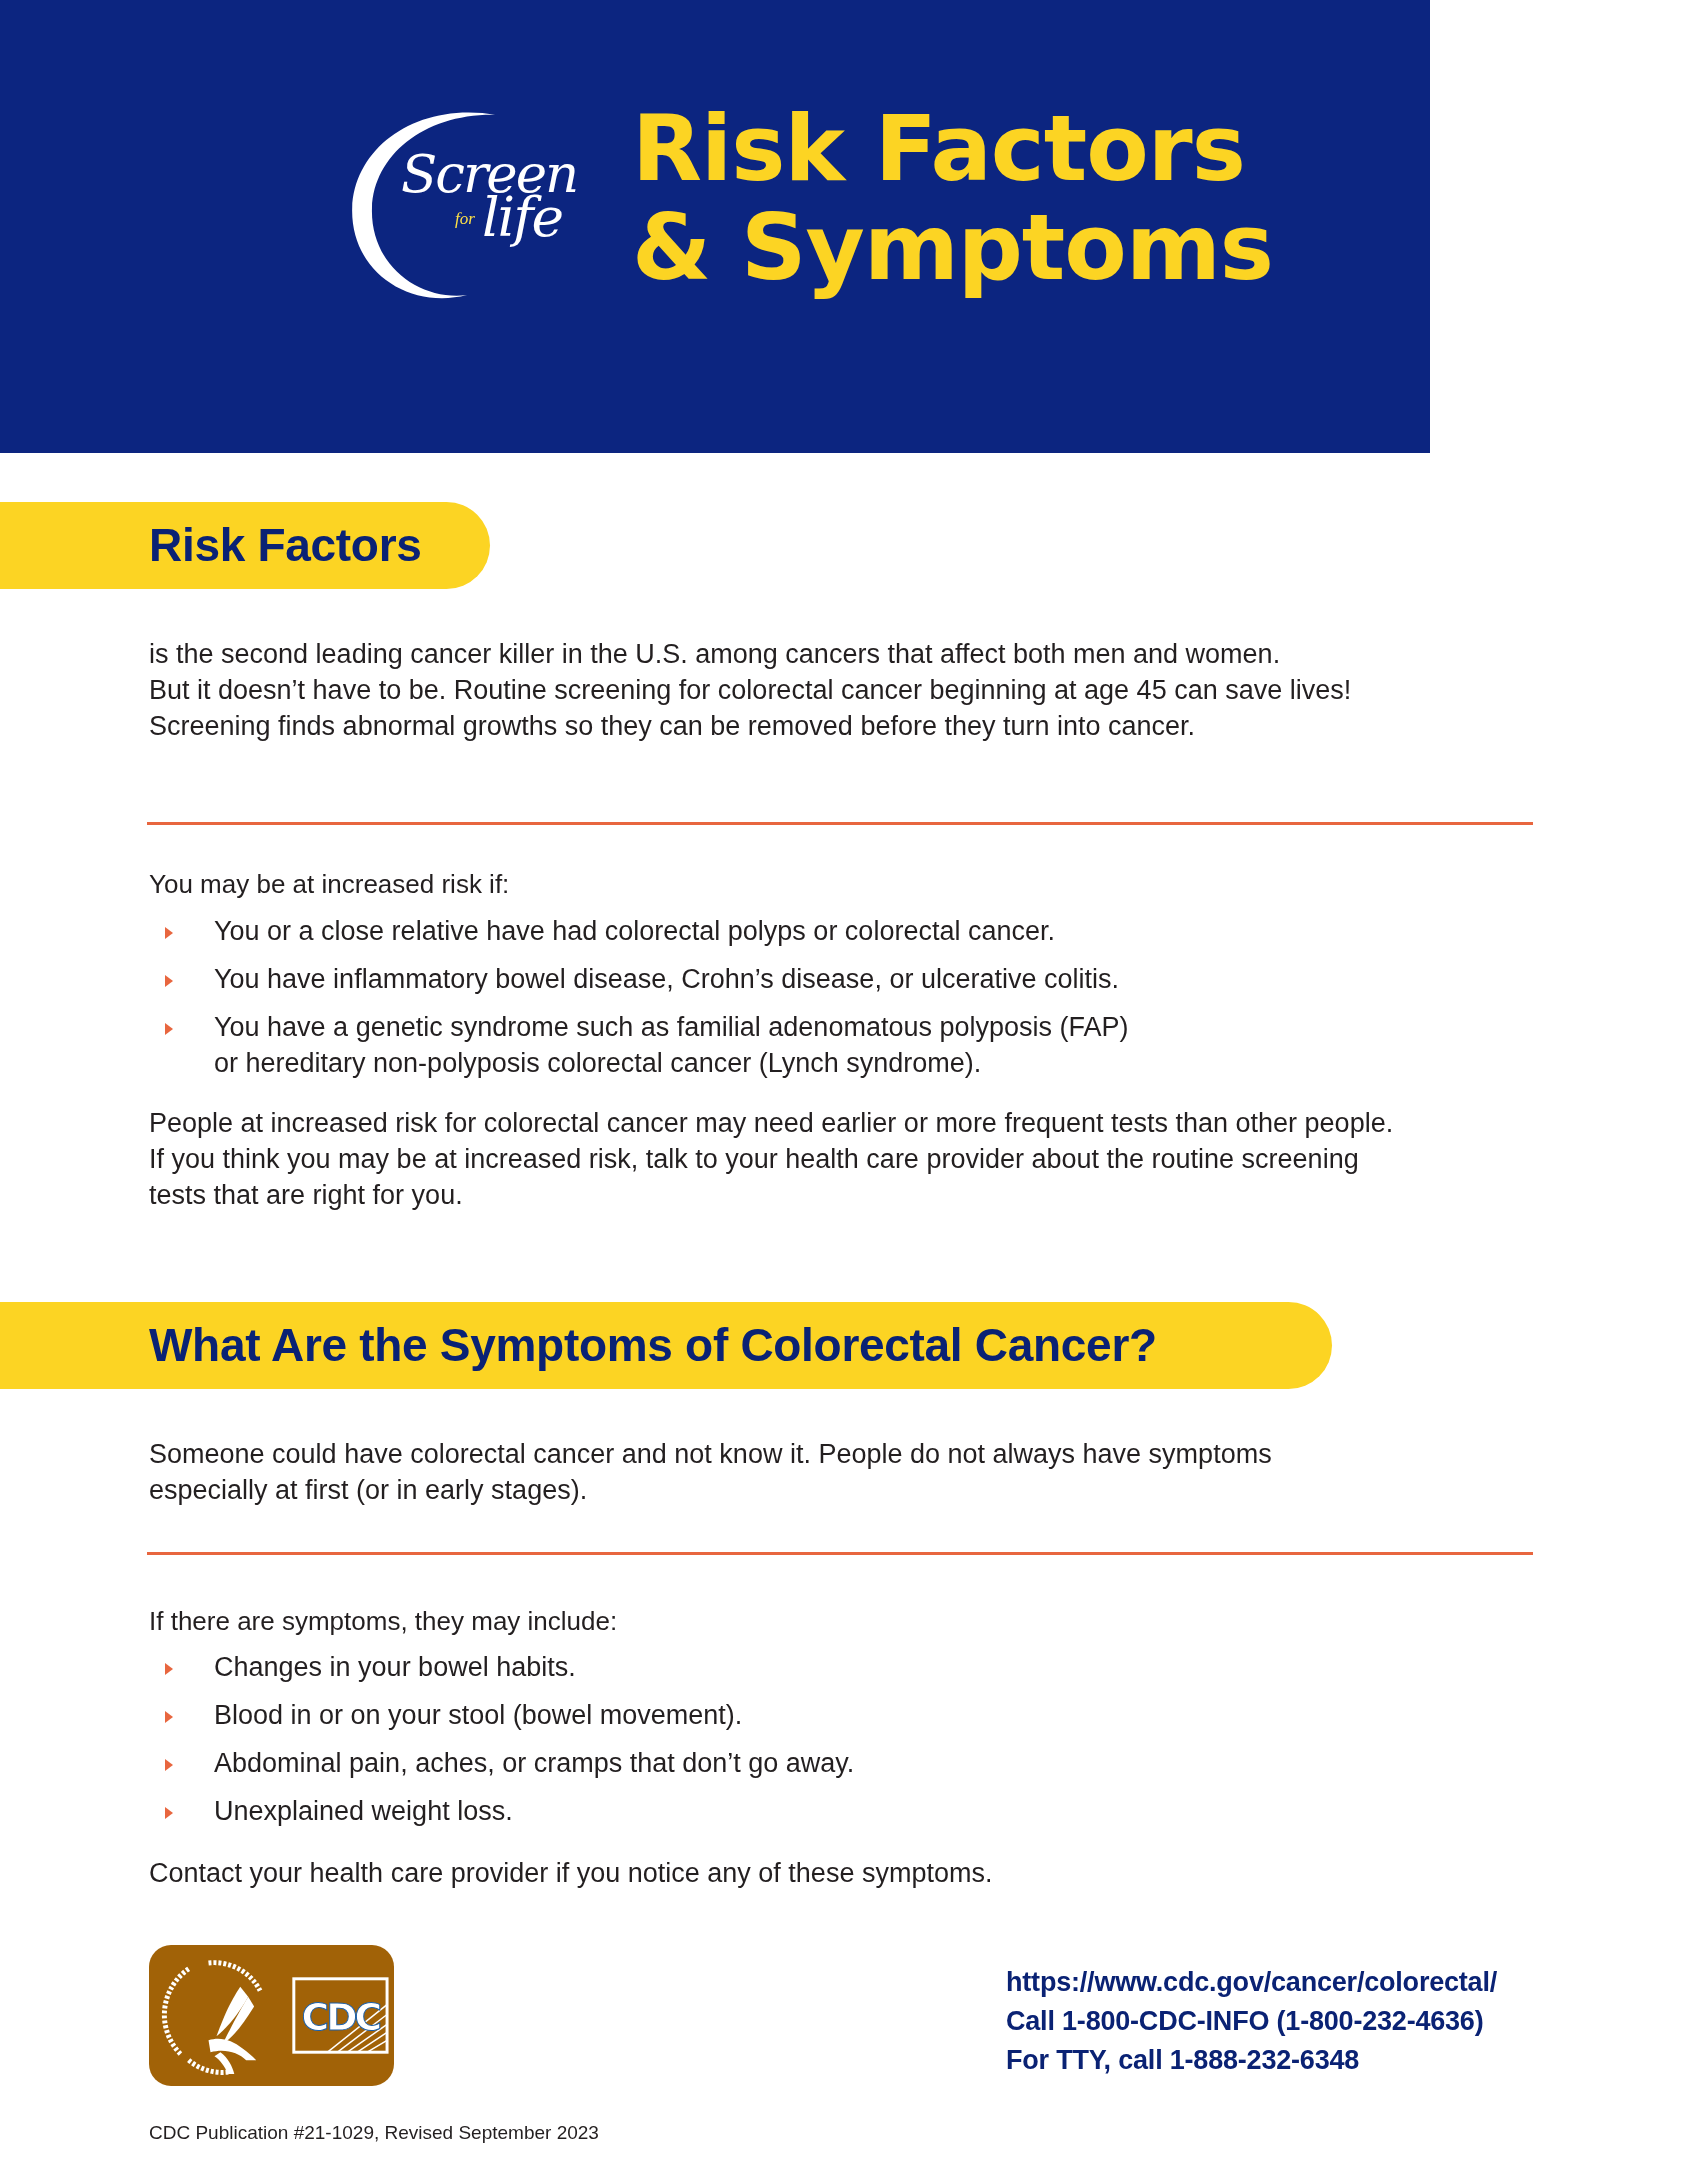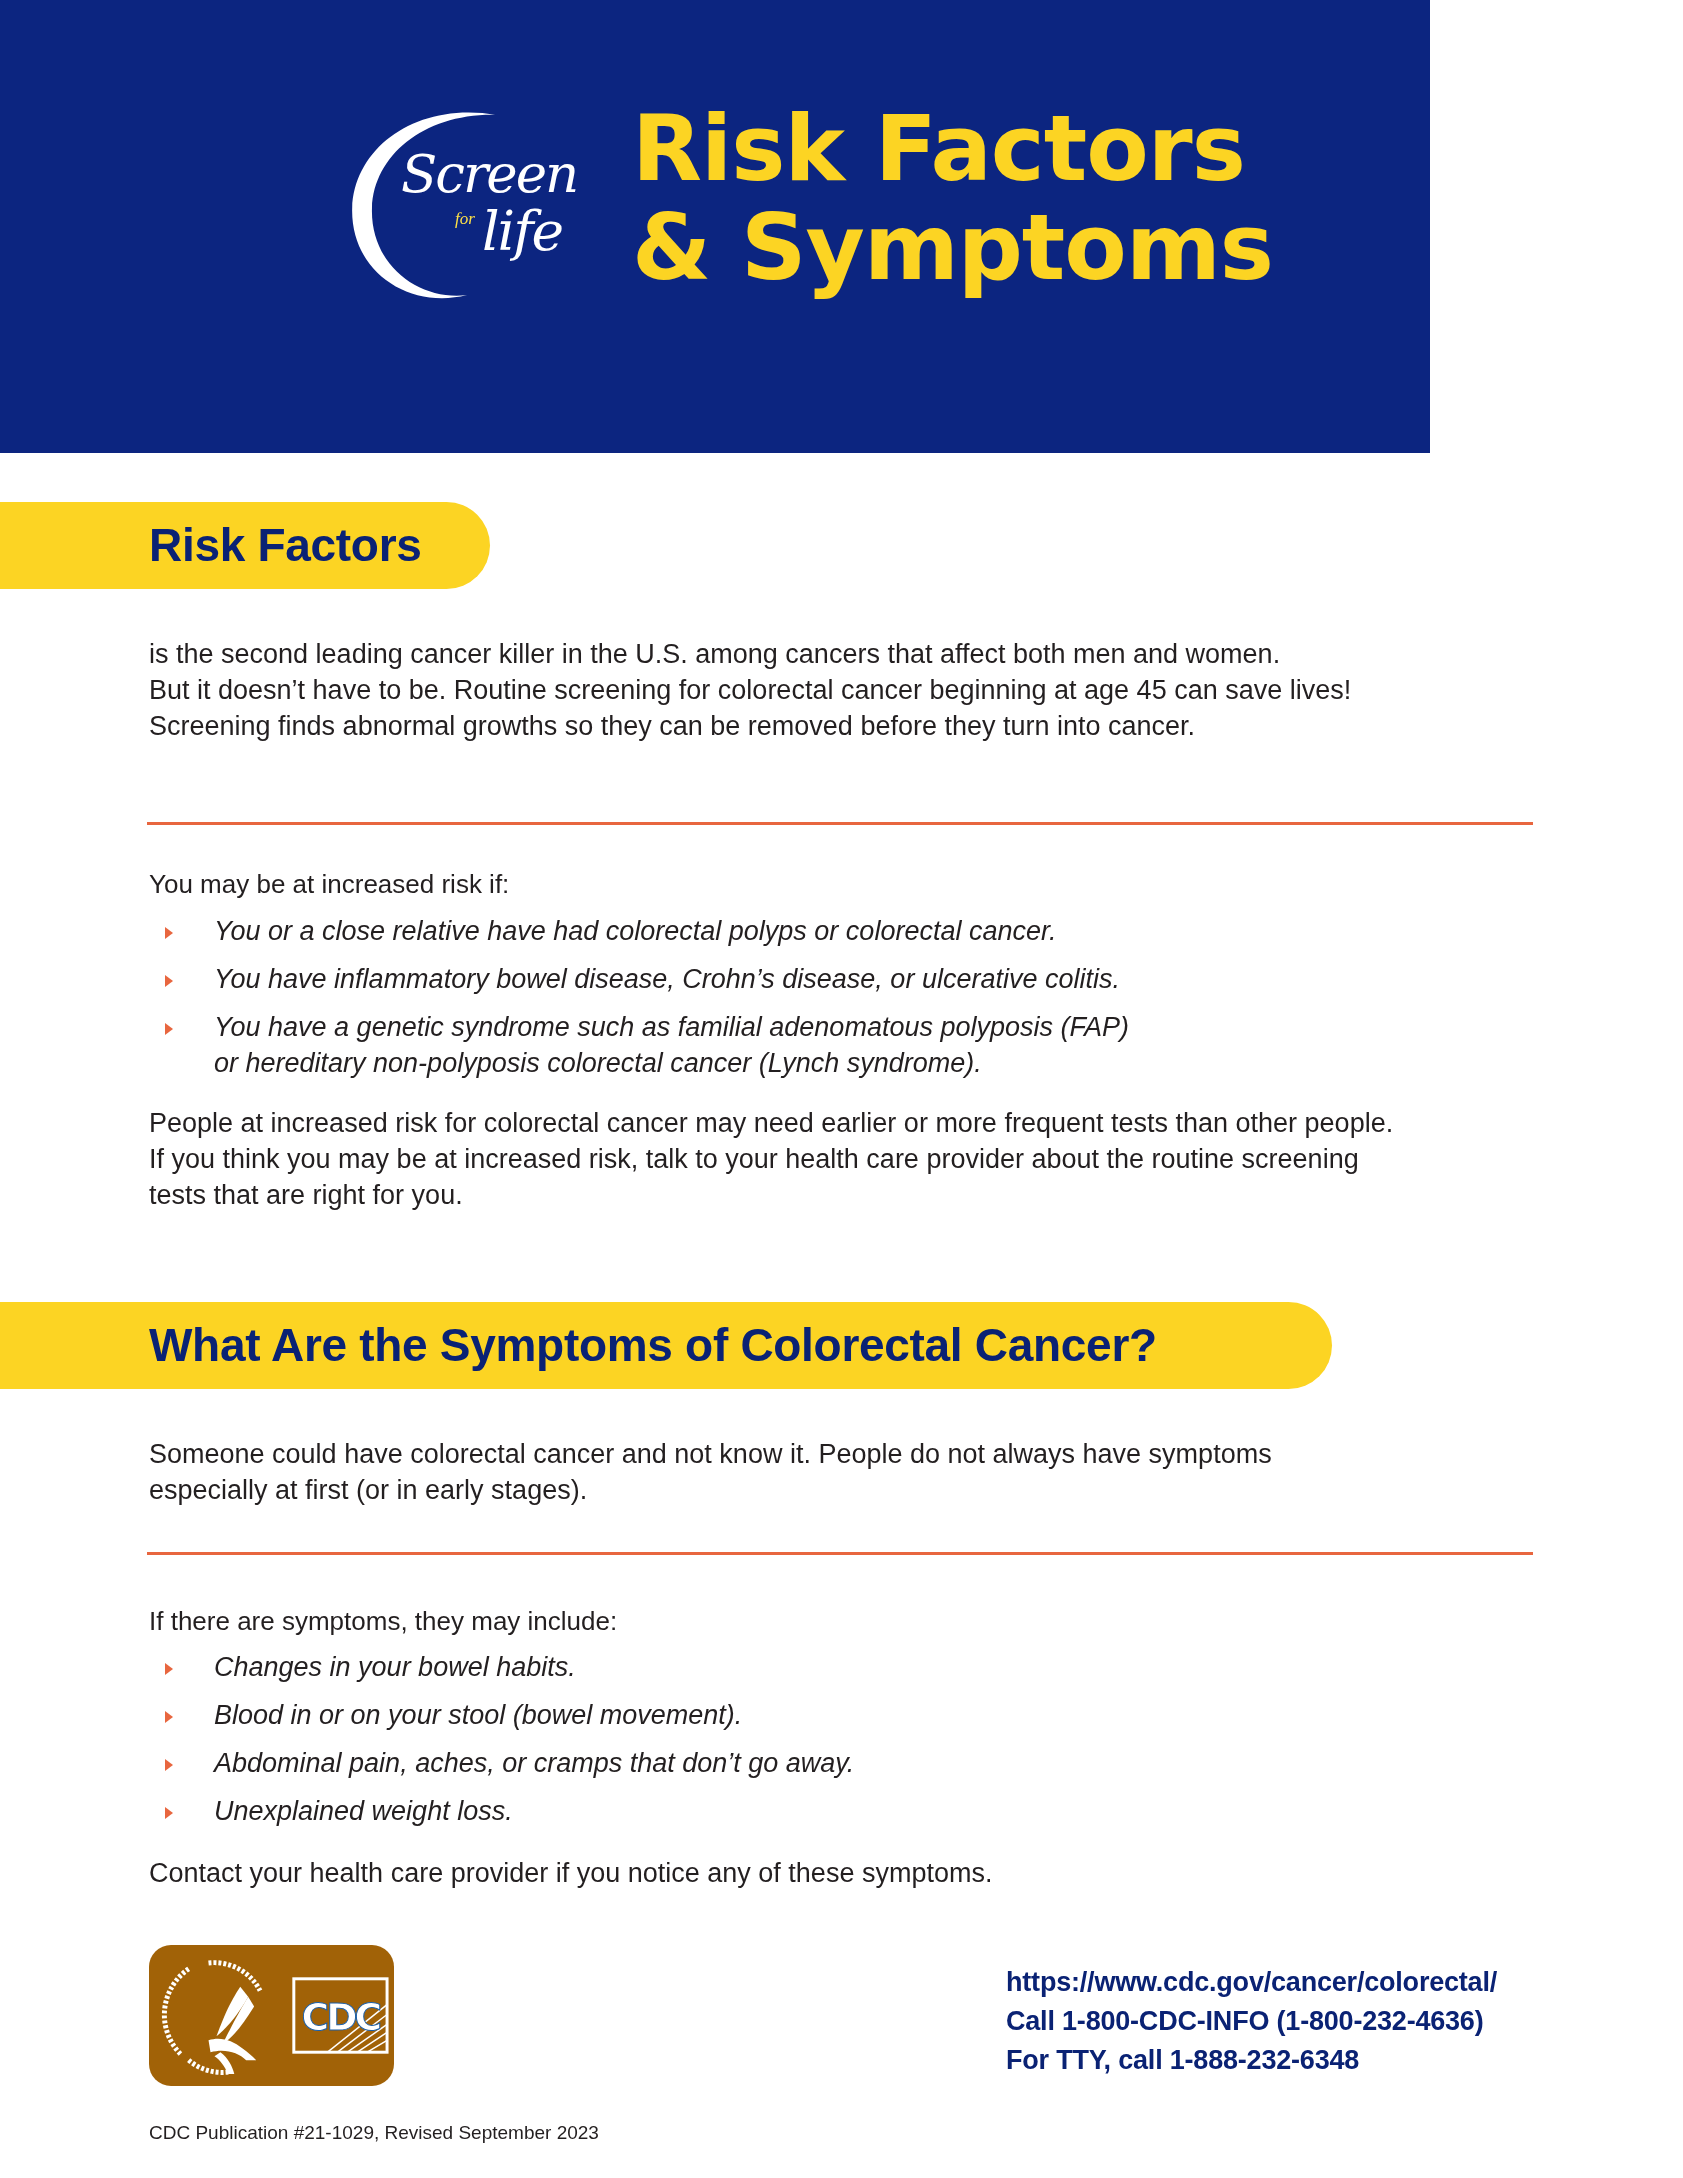--- a/index.html
+++ b/index.html
@@ -5,40 +5,40 @@
   * { box-sizing: border-box; margin: 0; padding: 0; }
   html, body { width: 1683px; height: 2178px; background: #ffffff; overflow: hidden; }
   body { position: relative; font-family: "DejaVu Sans", sans-serif; color: #231f20; }
 
   
   .header { position: absolute; left: 0; top: 0; width: 1430px; height: 453px; background: #0c2580; }
   .logo { position: absolute; left: 348px; top: 107px; width: 243px; height: 198px; }
   .logo svg { display: block; }
   .logo-screen { position: absolute; left: 53px; top: 40px; font-family: "DejaVu Serif", serif; font-style: italic; color: #fff; font-size: 53px; letter-spacing: -2px; line-height: 1; }
   .logo-for { position: absolute; left: 107px; top: 103px; font-family: Liberation Serif, serif; font-style: italic; color: #fde047; font-size: 17px; line-height: 1; }
-  .logo-life { position: absolute; left: 134px; top: 97px; font-family: "DejaVu Serif", serif; font-style: italic; color: #fff; font-size: 55px; letter-spacing: -2px; line-height: 1; }
+  .logo-life { position: absolute; left: 134px; top: 83px; font-family: "DejaVu Serif", serif; font-style: italic; color: #fff; font-size: 55px; letter-spacing: -2px; line-height: 1; }
   .title { position: absolute; left: 632px; top: 99px; color: #fcd423; font-family: "DejaVu Sans", sans-serif; font-weight: bold; font-size: 91px; line-height: 99px; letter-spacing: -1px; white-space: nowrap; }
   .subtitle { position: absolute; left: 0; width: 1683px; top: 329px; text-align: center; color: #ffffff; font-family: "Liberation Sans", sans-serif; font-size: 49px; line-height: 59px; white-space: nowrap; }
 
   
   .pill { position: absolute; left: 0; background: #fcd423; border-radius: 0 44px 44px 0; height: 87px; }
   .pill h2 { position: absolute; left: 149px; top: 0; line-height: 87px; color: #0a2274; font-family: "Liberation Sans", sans-serif; font-weight: bold; font-size: 46px; white-space: nowrap; letter-spacing: -0.3px; }
   .pill-risk { top: 502px; width: 490px; }
   .pill-symptoms { top: 1302px; width: 1332px; }
 
   
   .para { position: absolute; left: 149px; font-family: "Liberation Sans", sans-serif; font-size: 27px; line-height: 36px; color: #231f20; white-space: nowrap; }
   .para span { display: block; }
   .rule { position: absolute; left: 147px; width: 1386px; height: 3px; background: #e8663f; }
   .lead { position: absolute; left: 149px; font-family: "Liberation Sans", sans-serif; font-weight: normal; font-size: 26px; line-height: 32px; color: #231f20; white-space: nowrap; }
 
   .blist { position: absolute; left: 149px; list-style: none; }
   .blist li { position: relative; padding-left: 65px; font-family: "Liberation Sans", sans-serif; font-size: 27px; line-height: 36px; color: #231f20; white-space: nowrap; }
   .blist li .bullet { position: absolute; left: 16px; top: 14px; width: 0; height: 0; border-top: 6px solid transparent; border-bottom: 6px solid transparent; border-left: 8px solid #e8663f; }
-  .blist li .line { display: block; font-style: italic; }
+  .blist li .line { display: block; }
   .risk-list li { margin-bottom: 12px; }
   .sym-list li { margin-bottom: 12px; }
 
   
   .hhs-badge { position: absolute; left: 149px; top: 1945px; width: 245px; height: 141px; background: #a16207; border-radius: 22px; }
   .contact { position: absolute; left: 1006px; top: 1963px; font-family: "Liberation Sans", sans-serif; font-weight: bold; font-size: 27px; line-height: 39px; color: #0a2274; white-space: nowrap; letter-spacing: -0.2px; }
   .contact span { display: block; }
   .pubinfo { position: absolute; left: 149px; top: 2121px; font-family: "Liberation Sans", sans-serif; font-size: 19px; line-height: 24px; color: #231f20; white-space: nowrap; }
 </style>
 </head>

